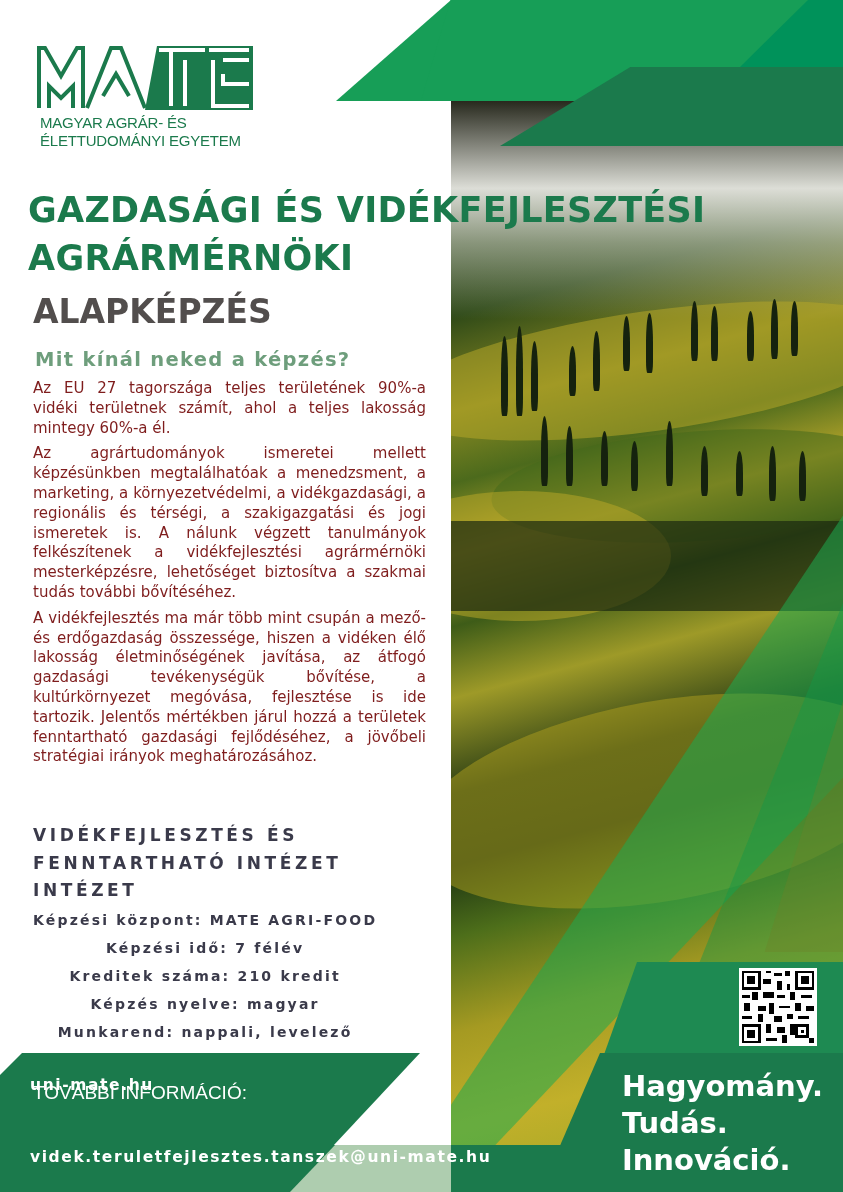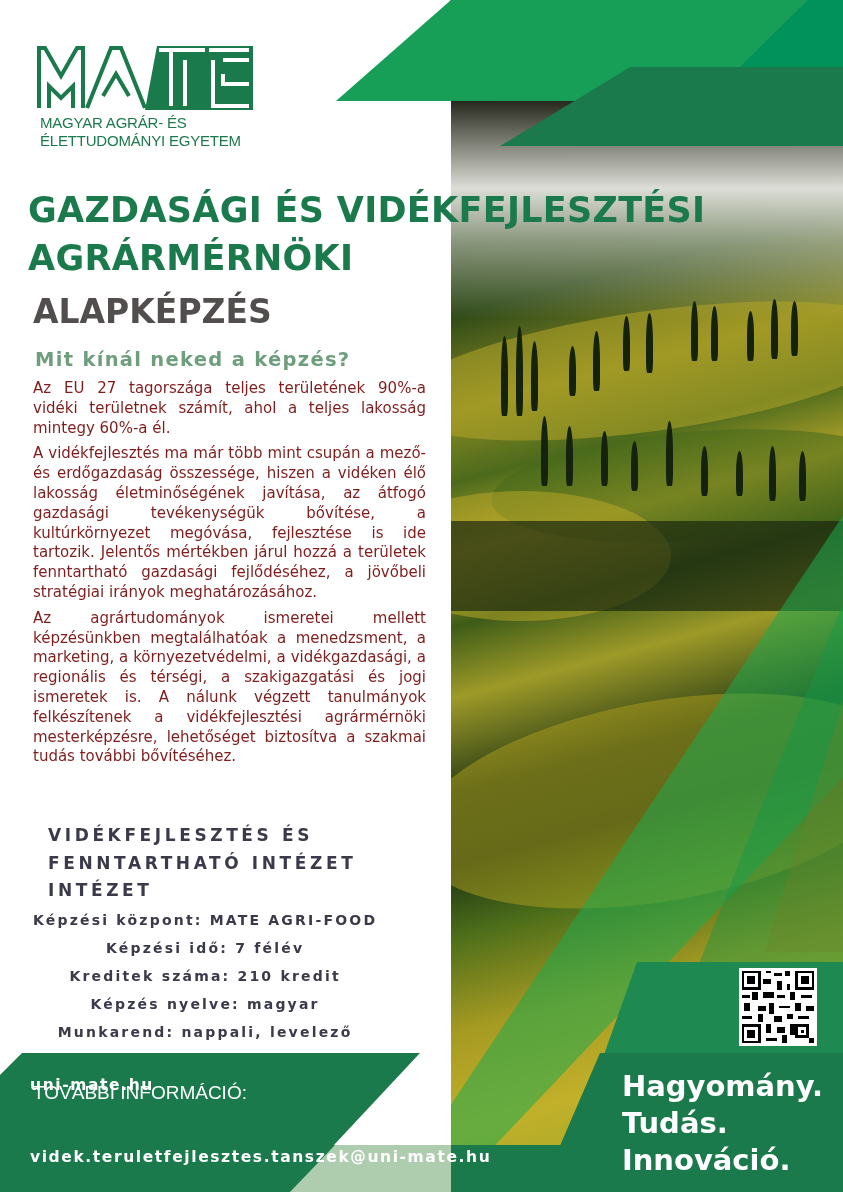--- a/index.html
+++ b/index.html
@@ -29,21 +29,21 @@
   .logo-sub { left:40px; top:114px; color:#1b7a4c; font-family:"Liberation Sans", sans-serif; font-size:15px; line-height:18px; letter-spacing:-0.2px; }
 
   
   .h1 { left:28px; top:186px; color:#1b7a4c; font-family:"DejaVu Sans", sans-serif; font-weight:bold; font-size:35px; line-height:48px; letter-spacing:0.3px; white-space:nowrap; }
   .h2 { left:33px; top:290px; color:#524e4d; font-family:"DejaVu Sans", sans-serif; font-weight:bold; font-size:33px; line-height:44px; }
   .h3 { left:35px; top:346px; color:#6e9e7c; font-family:"DejaVu Sans", sans-serif; font-weight:bold; font-size:19.5px; letter-spacing:1.3px; line-height:28px; white-space:nowrap; }
 
   .body { left:33px; top:379px; width:393px; color:#7f1d1d; font-family:"DejaVu Sans", sans-serif; font-size:15px; line-height:19.8px; text-align:justify; }
   .body p { margin:0 0 6px 0; hyphens:manual; }
 
-  .inst { left:48px; top:822px; width:420px; color:#3a3a4a; font-family:"DejaVu Sans", sans-serif; font-weight:bold; font-size:17px; letter-spacing:3.6px; line-height:27.5px; }
+  .inst { left:33px; top:822px; width:420px; color:#3a3a4a; font-family:"DejaVu Sans", sans-serif; font-weight:bold; font-size:17px; letter-spacing:3.6px; line-height:27.5px; }
   .facts { left:33px; top:906px; color:#3a3a4a; font-family:"DejaVu Sans", sans-serif; font-weight:bold; font-size:14px; letter-spacing:2.2px; line-height:28px; white-space:nowrap;text-align:center; }
   .footer-bar { left:0; top:1053px; width:420px; height:139px; background:#1b7a4c; clip-path:polygon(22px 0, 420px 0, 290px 139px, 0 139px, 0 22px); }
   .footer-base { left:0; top:1145px; width:843px; height:47px; background:#1b7a4c; }
   .footer-light { left:290px; top:1145px; width:161px; height:47px; background:#aecdaf; clip-path:polygon(45px 0, 161px 0, 161px 47px, 0 47px); }
   .right-panel { left:555px; top:962px; width:288px; height:230px; background:#1e8a52; clip-path:polygon(82px 0, 288px 0, 288px 230px, 0 230px); }
   .right-panel2 { left:540px; top:1053px; width:303px; height:139px; background:#1b7a4c; clip-path:polygon(60px 0, 303px 0, 303px 139px, 0 139px); }
 
   .info-title { left:33px; top:1072px; color:#ffffff; font-family:Liberation Sans, sans-serif; font-size:19px; line-height:26px; white-space:nowrap;margin-top:8px; }
   .info-link { left:30px; color:#ffffff; font-family:"DejaVu Sans", sans-serif; font-weight:bold; font-size:15.5px; letter-spacing:1.6px; white-space:nowrap; }
 
@@ -118,22 +118,22 @@
 
 <div class="abs h1">
   <div>GAZDASÁGI ÉS VIDÉKFEJLESZTÉSI</div>
   <div>AGRÁRMÉRNÖKI</div>
 </div>
 <div class="abs h2">ALAPKÉPZÉS</div>
 <div class="abs h3">Mit kínál neked a képzés?</div>
 
 <div class="abs body">
   <p>Az EU 27 tagországa teljes területének 90%-a vidéki területnek számít, ahol a teljes lakosság mintegy 60%-a él.</p>
+  <p>Az agrártudományok ismeretei mellett képzésünkben megtalálhatóak a menedzsment, a marketing, a környezetvédelmi, a vidékgazdasági, a regionális és térségi, a szakigazgatási és jogi ismeretek is. A nálunk végzett tanulmányok felkészítenek a vidékfejlesztési agrármérnöki mesterképzésre, lehetőséget biztosítva a szakmai tudás további bővítéséhez.</p>
   <p>A vidékfejlesztés ma már több mint csupán a mező- és erdőgazdaság összessége, hiszen a vidéken élő lakosság életminőségének javítása, az átfogó gazdasági tevékenységük bővítése, a kultúrkörnyezet megóvása, fejlesztése is ide tartozik. Jelentős mértékben járul hozzá a területek fenntartható gazdasági fejlődéséhez, a jövőbeli stratégiai irányok meghatározásához.</p>
-  <p>Az agrártudományok ismeretei mellett képzésünkben megtalálhatóak a menedzsment, a marketing, a környezetvédelmi, a vidékgazdasági, a regionális és térségi, a szakigazgatási és jogi ismeretek is. A nálunk végzett tanulmányok felkészítenek a vidékfejlesztési agrármérnöki mesterképzésre, lehetőséget biztosítva a szakmai tudás további bővítéséhez.</p>
 </div>
 
 <div class="abs inst">
   <div>VIDÉKFEJLESZTÉS ÉS</div>
   <div>FENNTARTHATÓ INTÉZET</div>
   <div>INTÉZET</div>
 </div>
 
 <div class="abs facts">
   <div>Képzési központ: MATE AGRI-FOOD</div>

